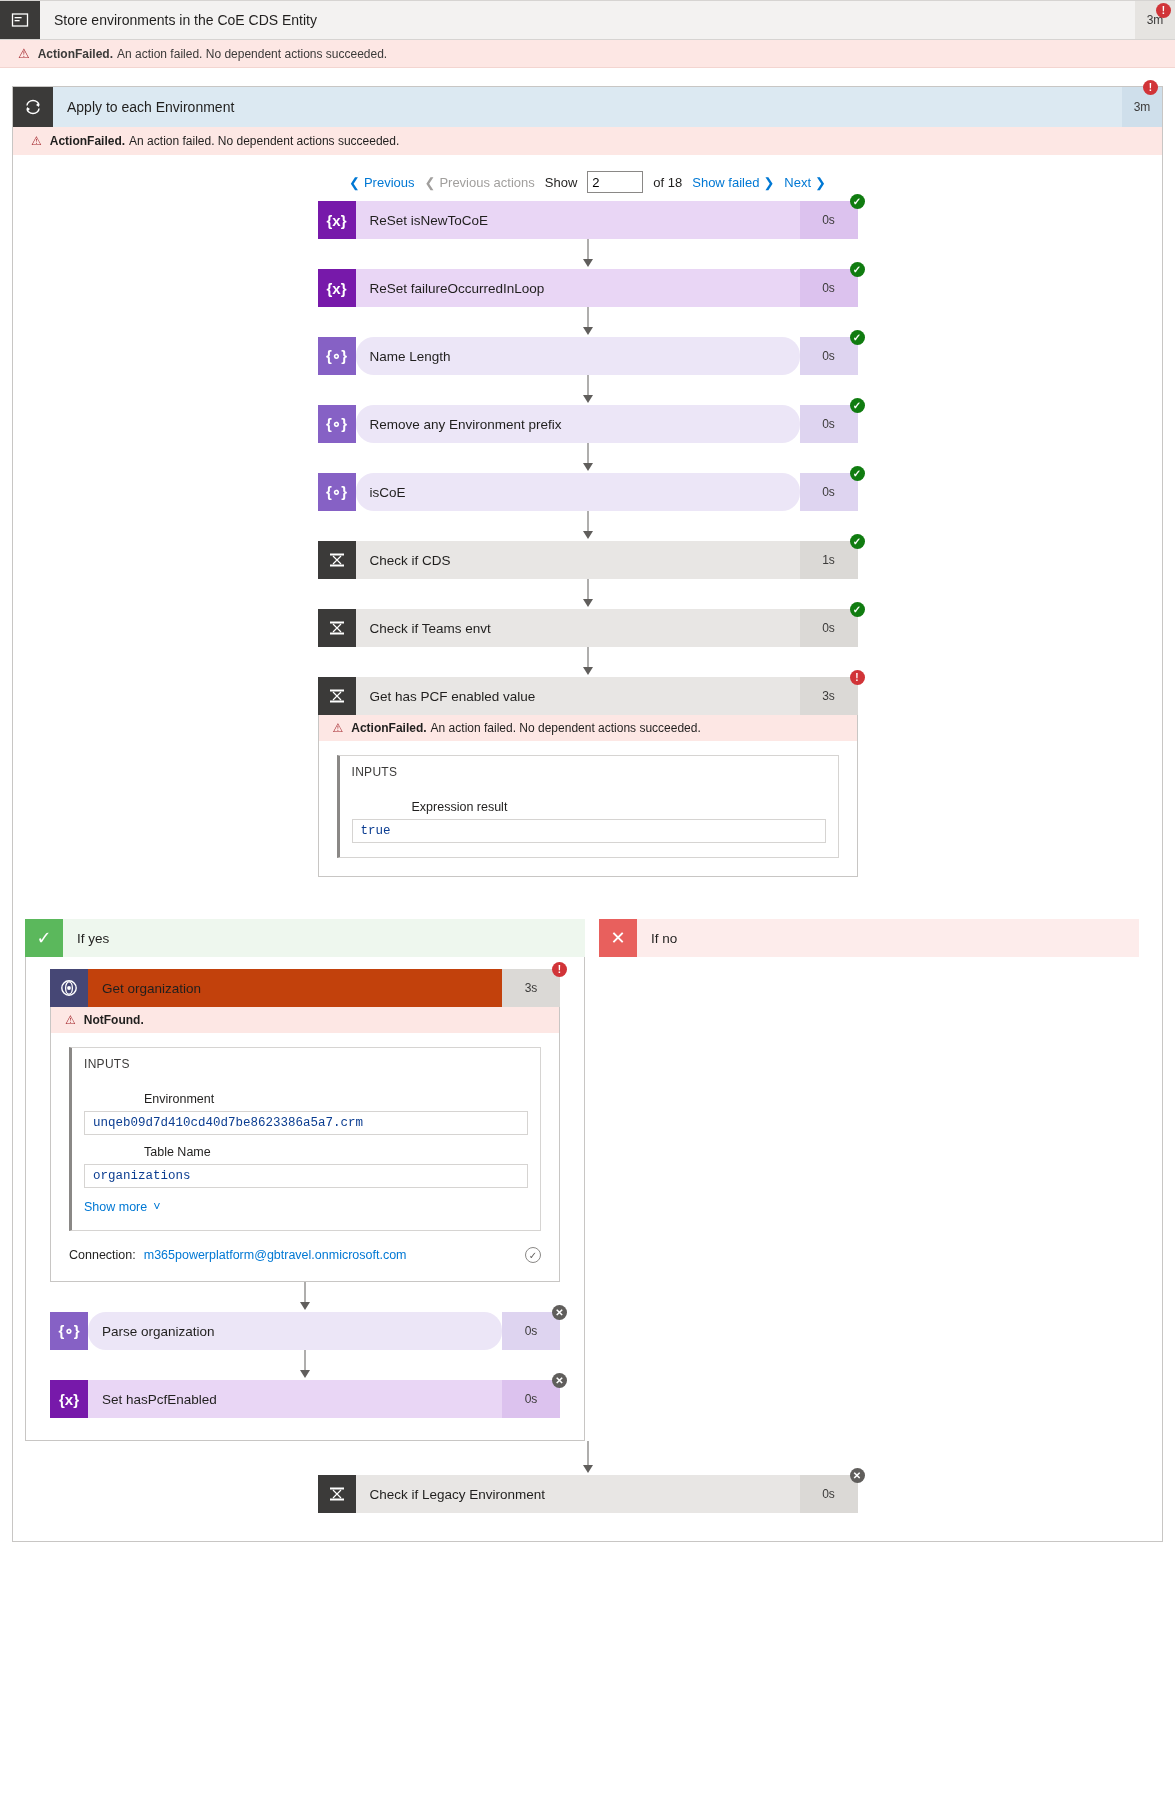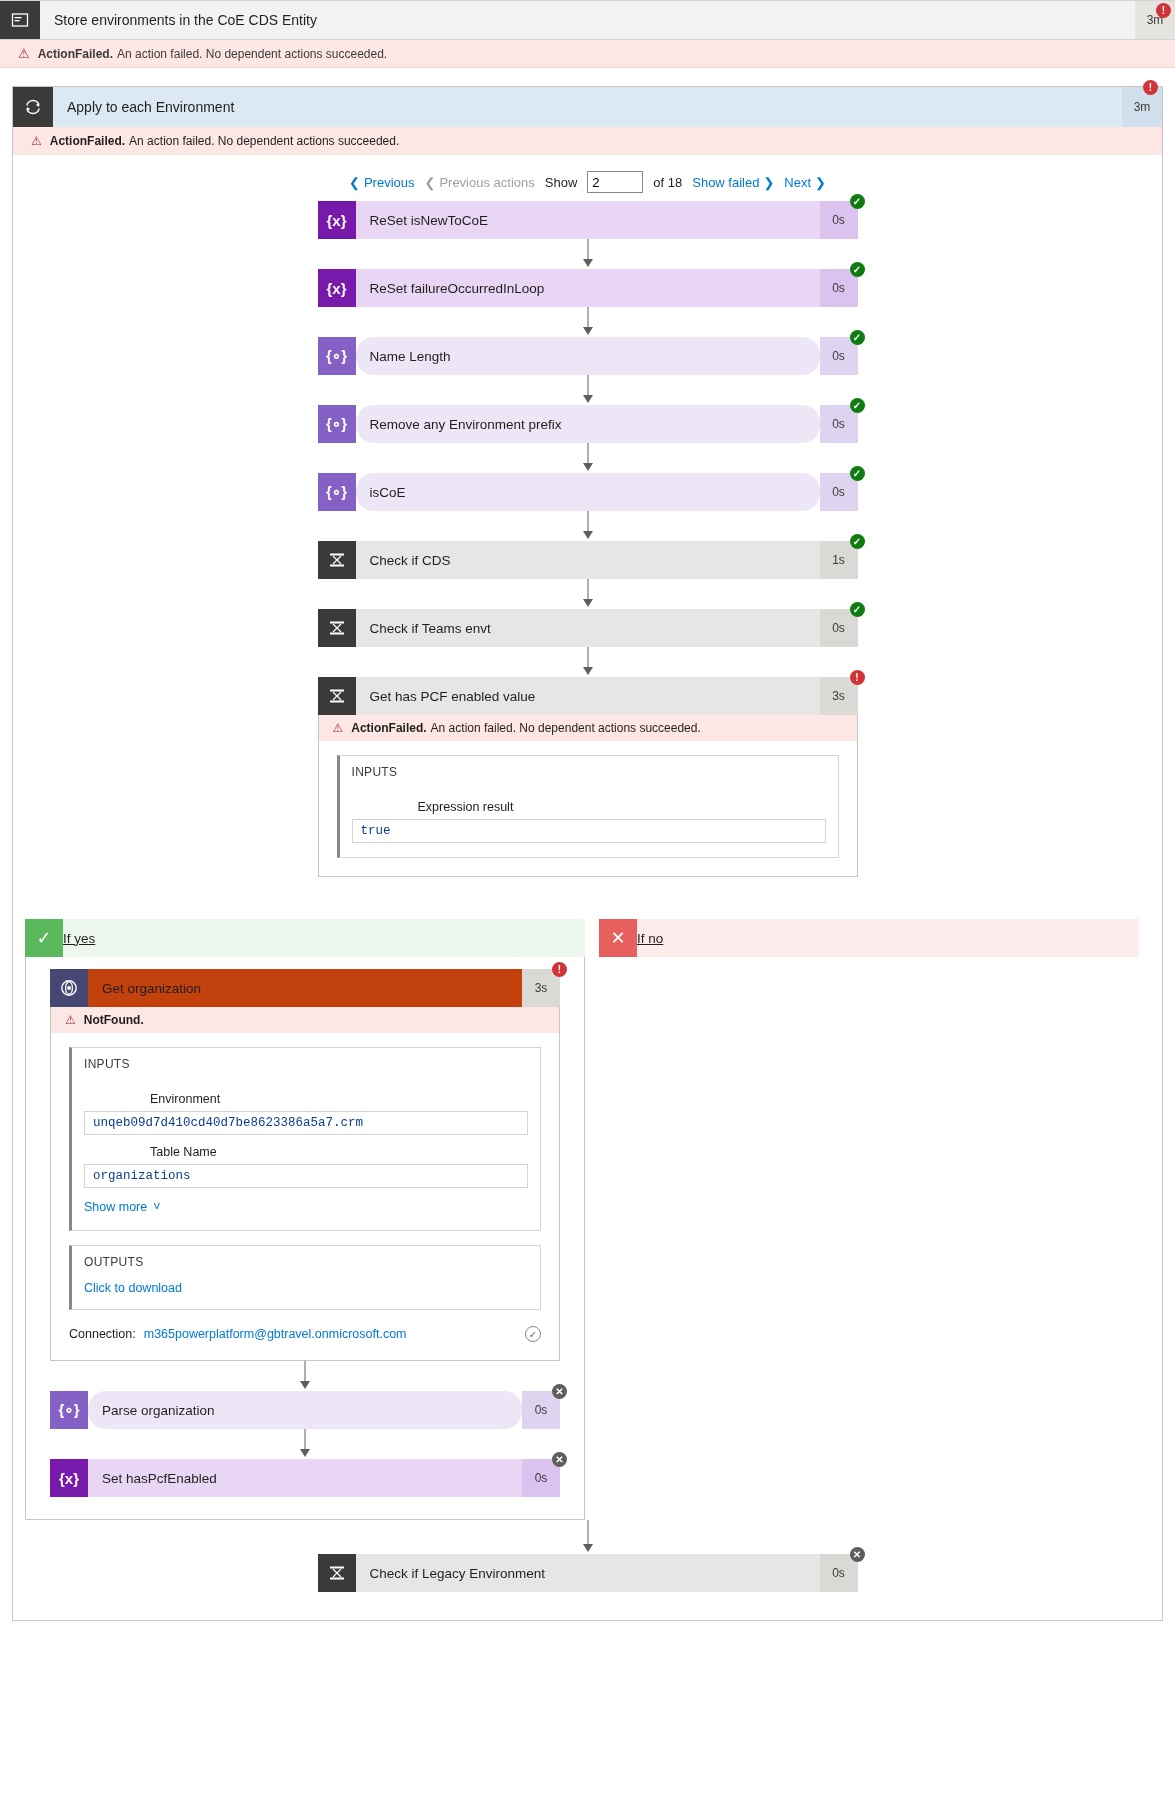--- a/index.html
+++ b/index.html
@@ -181,21 +181,21 @@
     font-weight: bold;
   }
   .node .name {
     flex: 1;
     display: flex; align-items: center;
     padding-left: 14px;
     font-size: 13.5px;
     color: #201f1e;
   }
   .node .dur {
-    width: 38px;
+    width: 58px;
     display: flex; align-items: center; justify-content: center;
     font-size: 12px;
     color: #3b3a39;
   }
   
   .t-var .ico { background: #7719aa; }
   .t-var .name { background: #e9d6f5; }
   .t-var .dur { background: #dcc2ee; }
 
   .t-expr .ico { background: #8661c5; }
@@ -263,21 +263,21 @@
   .section-title {
     padding: 9px 12px;
     font-size: 12px;
     color: #3b3a39;
     letter-spacing: .3px;
   }
   .section-fields { padding: 2px 12px 14px 12px; }
   .fld-label {
     font-size: 12.5px;
     color: #201f1e;
-    margin: 10px 0 5px 18px;
+    margin: 10px 0 5px 12px;
     padding-left: 48px;
   }
   .fld-value {
     border: 1px solid #d6d4d2;
     background: #fff;
     min-height: 24px;
     padding: 4px 8px;
     font-family: "Liberation Mono", monospace;
     font-size: 12.5px;
     color: #0b3d91;
@@ -318,22 +318,22 @@
     font-size: 18px;
     color: #fff;
   }
   .yes .mark { background: #5bb85c; }
   .yes .lab  { background: #eef7ee; }
   .no  .mark { background: #e8605d; }
   .no  .lab  { background: #fdeceb; }
   .branch-head .lab {
     flex: 1;
     display: flex; align-items: center;
+    padding-left: 14px;
     font-size: 13.5px;
-    text-decoration: underline;
   }
   .branch-body {
     border: 1px solid #c8c6c4;
     border-top: none;
     background: #fff;
     padding: 12px 12px 22px 12px;
   }
   .branch-no .branch-body { border: none; background: transparent; min-height: 0; }
 
   .inner-node-wrap { width: 510px; margin: 0 auto; position: relative; }
@@ -628,26 +628,20 @@
                     <div class="fld-value">unqeb09d7d410cd40d7be8623386a5a7.crm</div>
                     <div class="fld-label">Table Name</div>
                     <div class="fld-value">organizations</div>
                     <div class="showmore">
                       <span class="link">Show more</span>
                       <span class="link">˅</span>
                     </div>
                   </div>
                 </div>
 
-                <div class="section-box" style="margin-top:14px;">
-                  <div class="section-title">OUTPUTS</div>
-                  <div class="section-fields">
-                    <a class="link">Click to download</a>
-                  </div>
-                </div>
 
                 <div class="conn-line">
                   <span>Connection:</span>
                   <a class="link">m365powerplatform@gbtravel.onmicrosoft.com</a>
                   <span class="conn-check">✓</span>
                 </div>
               </div>
             </div>
 
             <div class="inner-connector">

